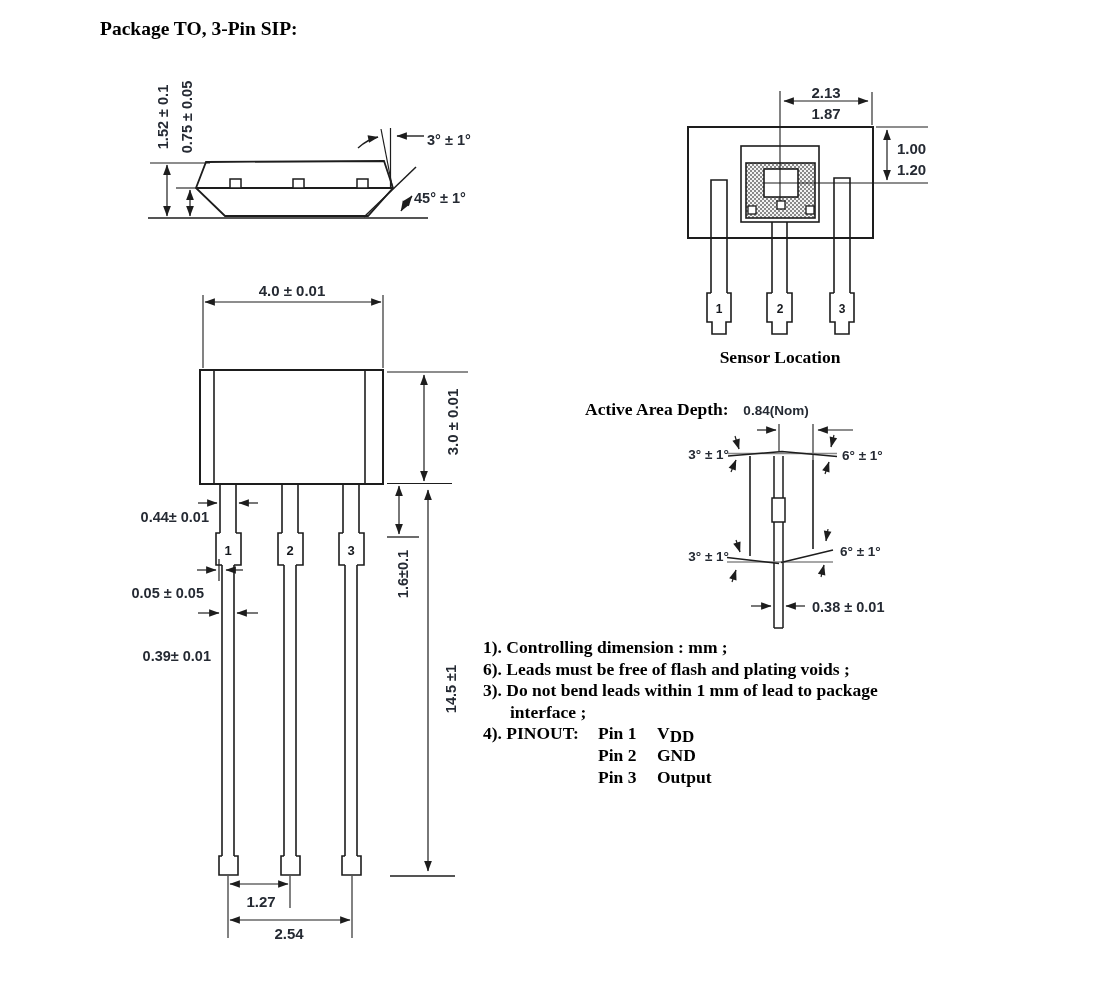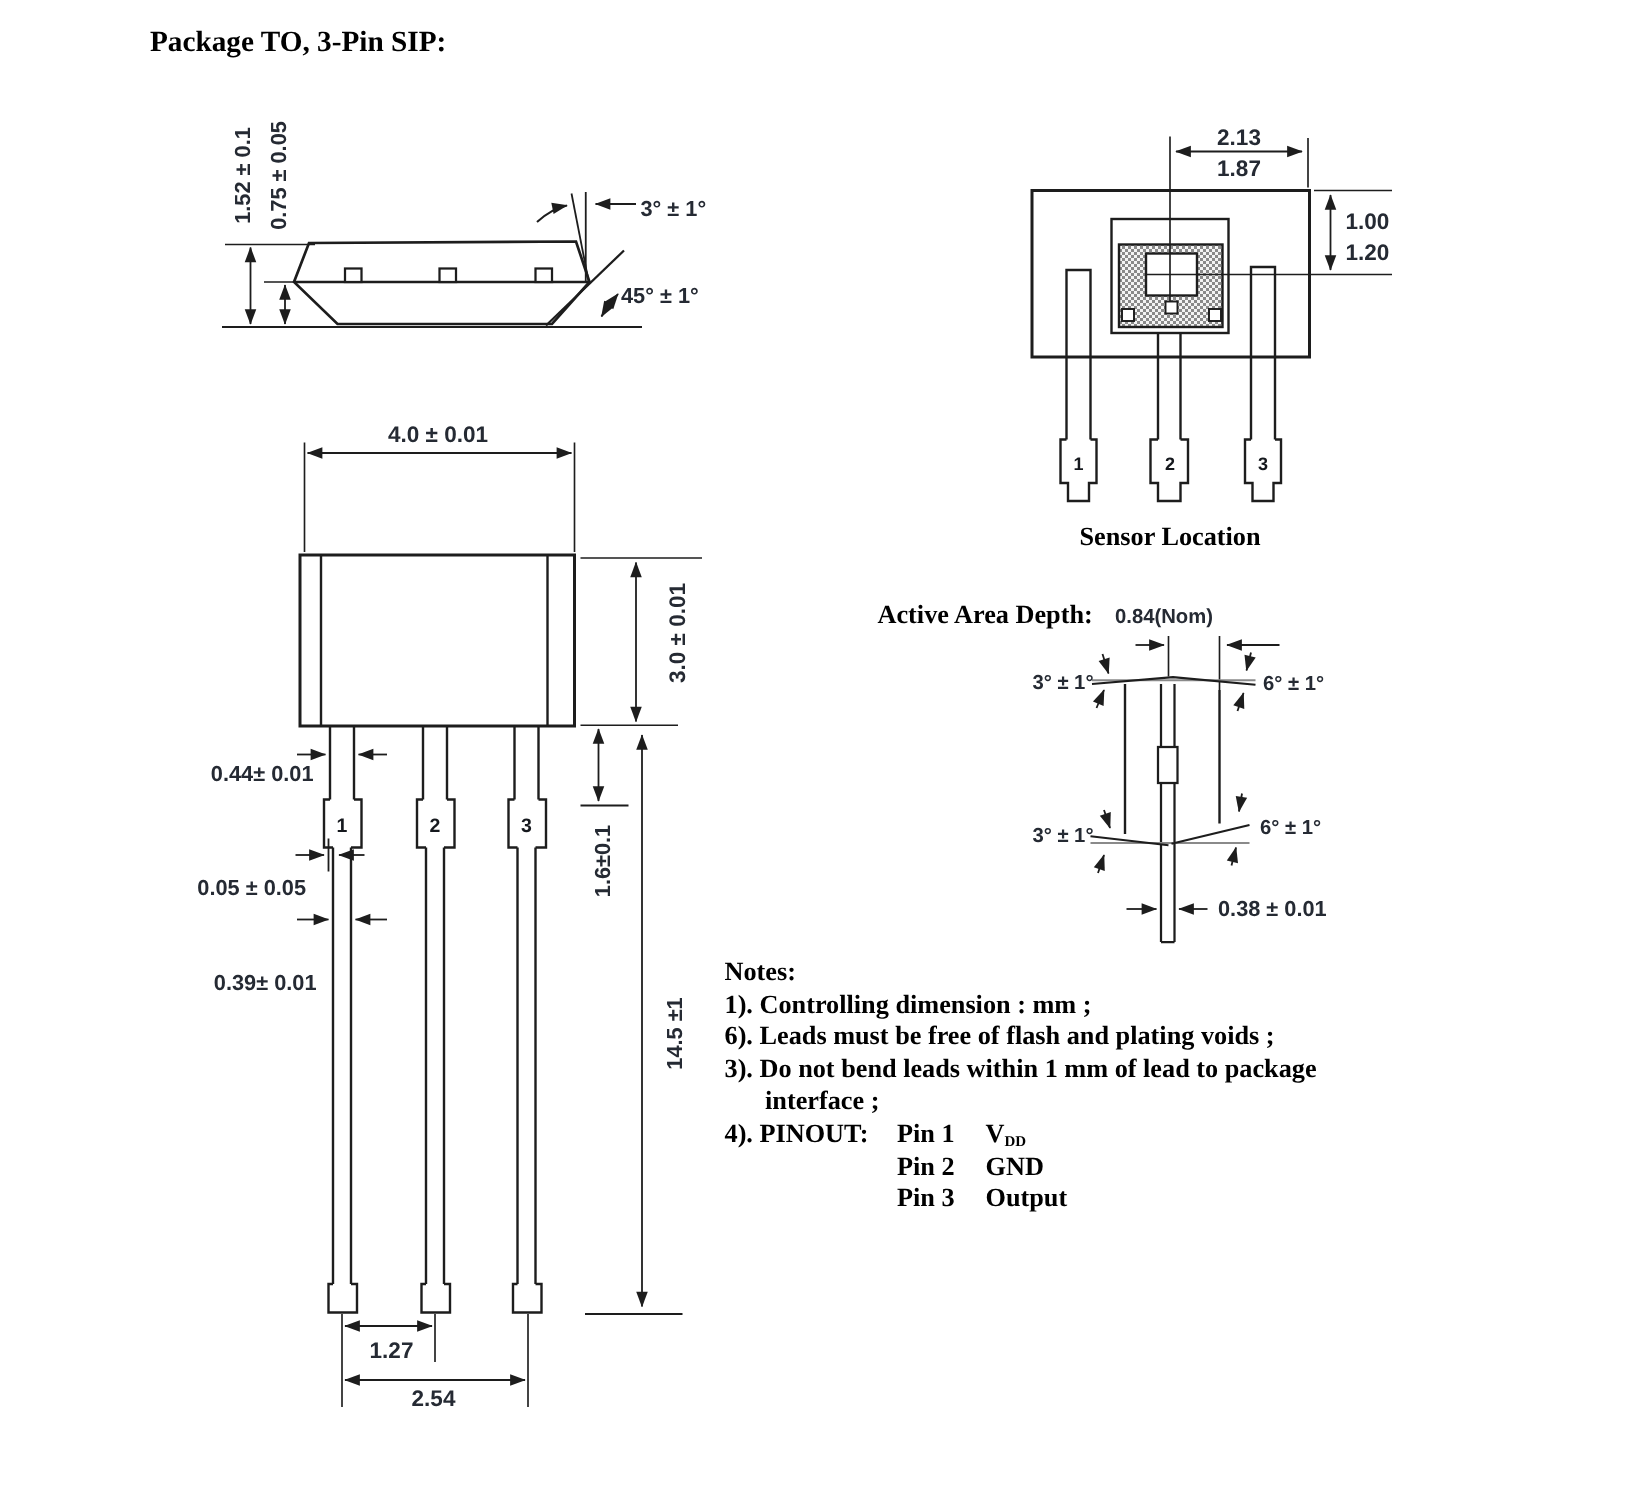--- a/index.html
+++ b/index.html
@@ -21,21 +21,21 @@
            font-size:17.5px;}
   .title{position:absolute;left:100px;top:18px;font-family:"Liberation Serif",serif;
          font-weight:700;font-size:19.5px;color:#000;white-space:nowrap;}
   .notes{position:absolute;left:483px;top:637px;width:430px;
          font-family:"Liberation Serif",serif;font-weight:700;font-size:17.5px;
          color:#000;line-height:21.6px;}
   .note-indent{padding-left:27px;}
   .pinout-row{display:flex;}
   .pr-c1{width:115px;}
   .pr-c2{width:59px;}
-  sub.dd{font-size:10px;vertical-align:-3px;line-height:0;}
+  sub.dd{font-size:17px;vertical-align:-3px;line-height:0;}
 </style>
 </head>
 <body>
 
 <div class="canvas">
 
   <svg class="art" width="1101" height="1001" viewBox="0 0 1101 1001">
     <defs>
       <marker id="m" viewBox="0 0 10 8" refX="9.5" refY="4" markerWidth="11" markerHeight="9" orient="auto-start-reverse" markerUnits="userSpaceOnUse">
         <path d="M0.5,0.5 L10,4 L0.5,7.5 Z" fill="#1d1d1d"></path>
@@ -181,21 +181,20 @@
 
   <div class="lbl l heading" style="left:585px;top:410px;">Active Area Depth:</div>
   <div class="lbl c sz13" style="left:776px;top:411px;">0.84(Nom)</div>
   <div class="lbl r sz13" style="left:729px;top:455px;">3° ± 1°</div>
   <div class="lbl l sz13" style="left:842px;top:456px;">6° ± 1°</div>
   <div class="lbl r sz13" style="left:729px;top:557px;">3° ± 1°</div>
   <div class="lbl l sz13" style="left:840px;top:552px;">6° ± 1°</div>
   <div class="lbl l" style="left:812px;top:607px;">0.38 ± 0.01</div>
 
   <div class="notes">
-    <div>Notes:</div>
     <div>1). Controlling dimension : mm ;</div>
     <div>6). Leads must be free of flash and plating voids ;</div>
     <div>3). Do not bend leads within 1 mm of lead to package</div>
     <div class="note-indent">interface ;</div>
     <div class="pinout-row">
       <span class="pr-c1">4). PINOUT:</span>
       <span class="pr-c2">Pin 1</span>
       <span><span>V</span><sub class="dd">DD</sub></span>
     </div>
     <div class="pinout-row">

